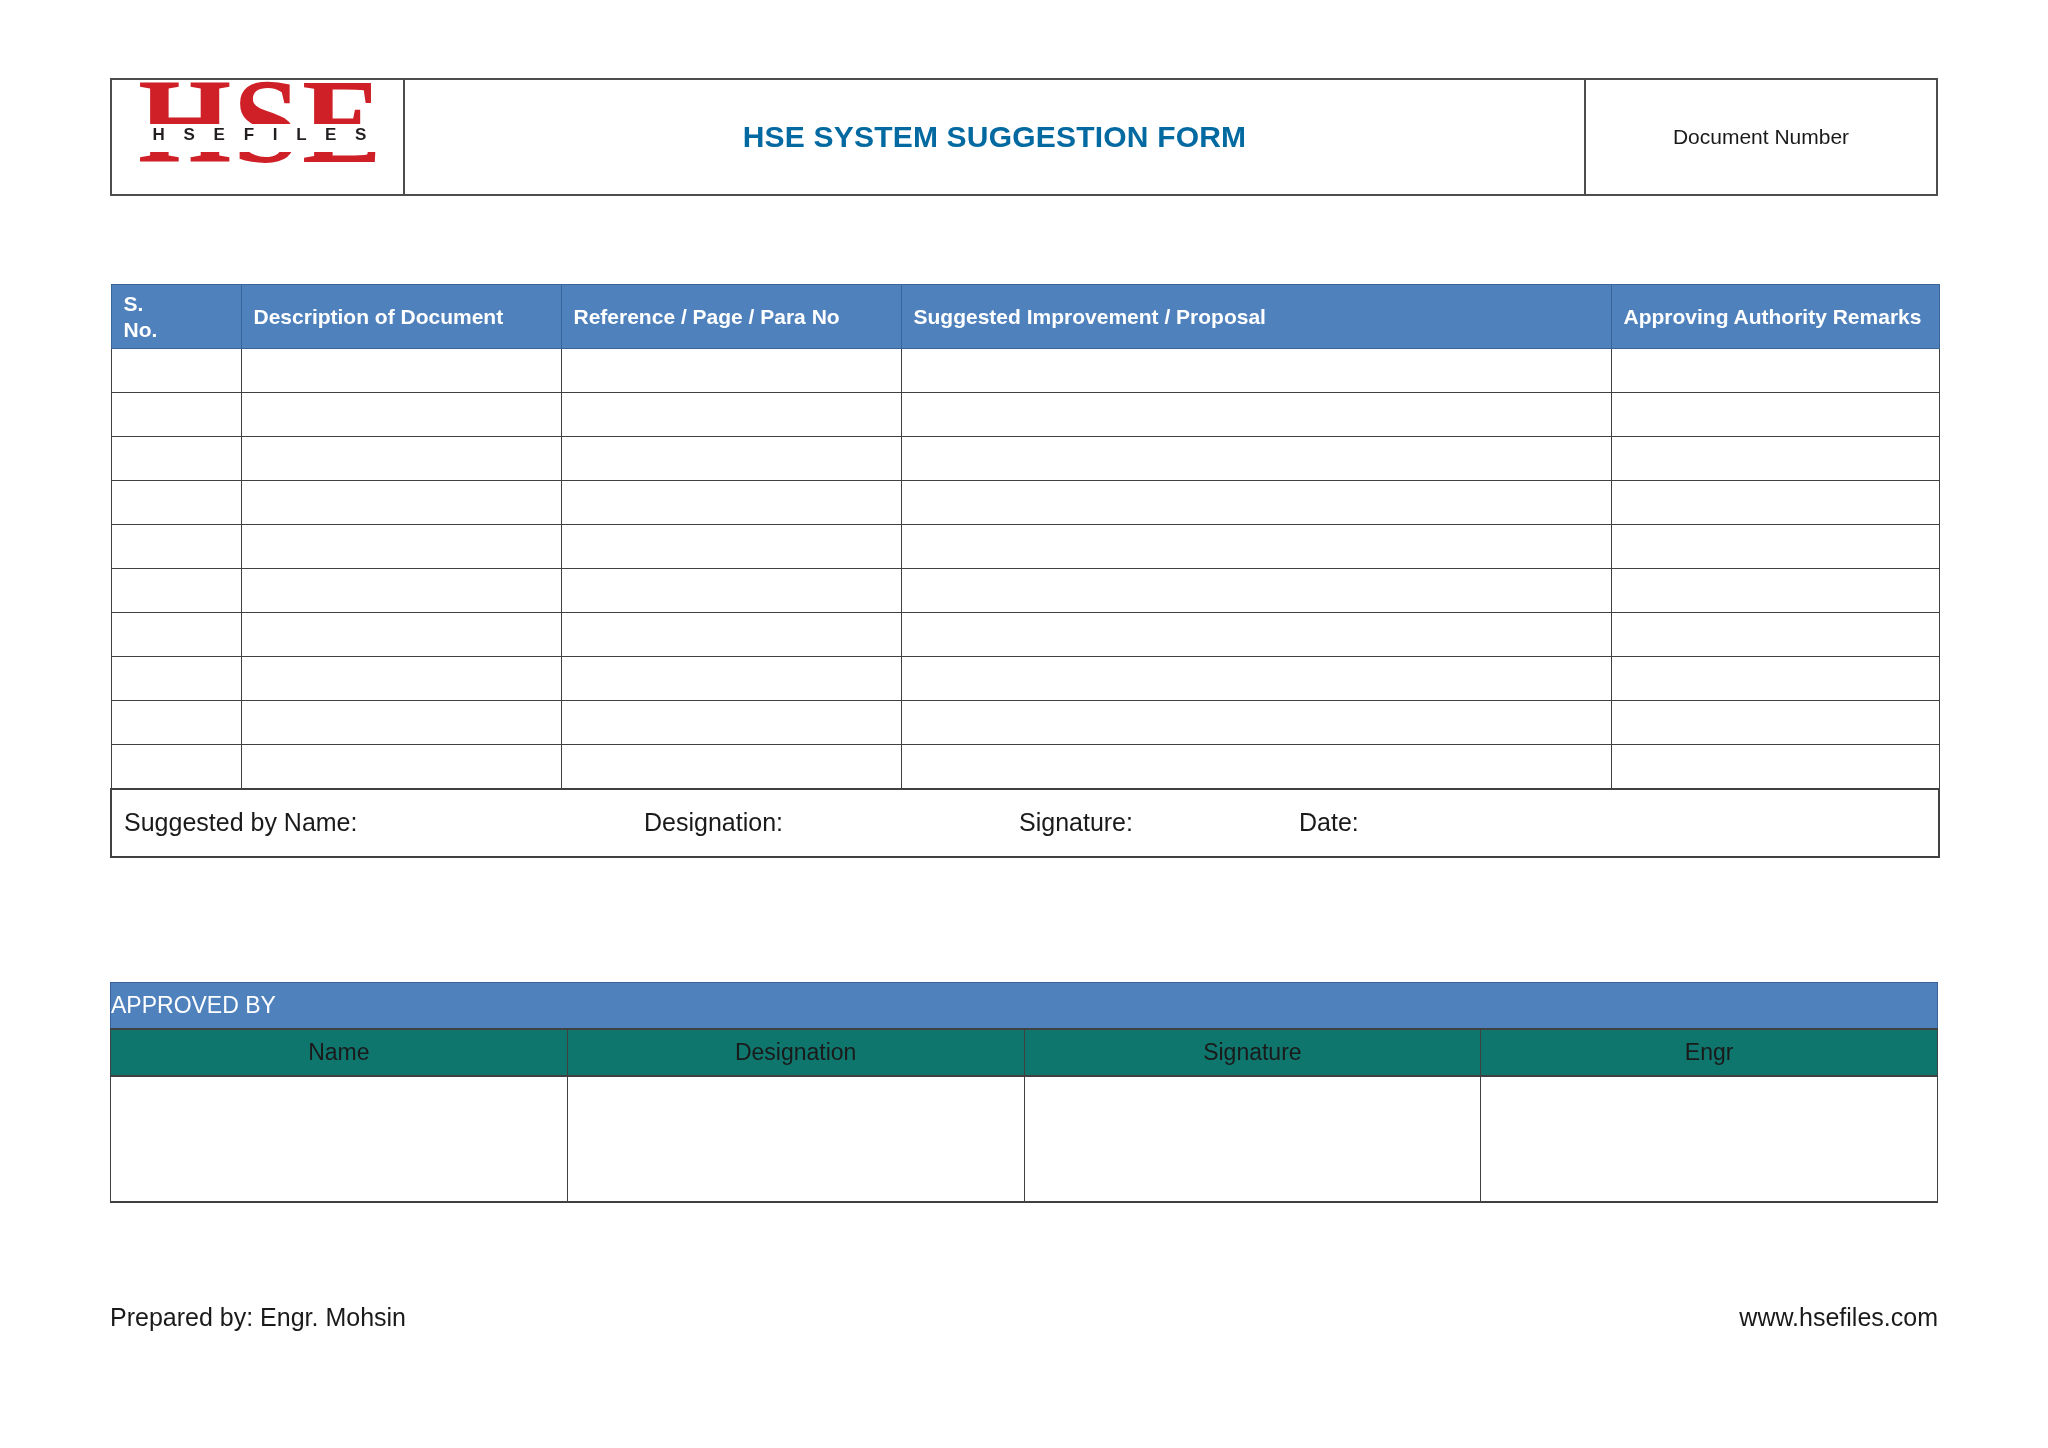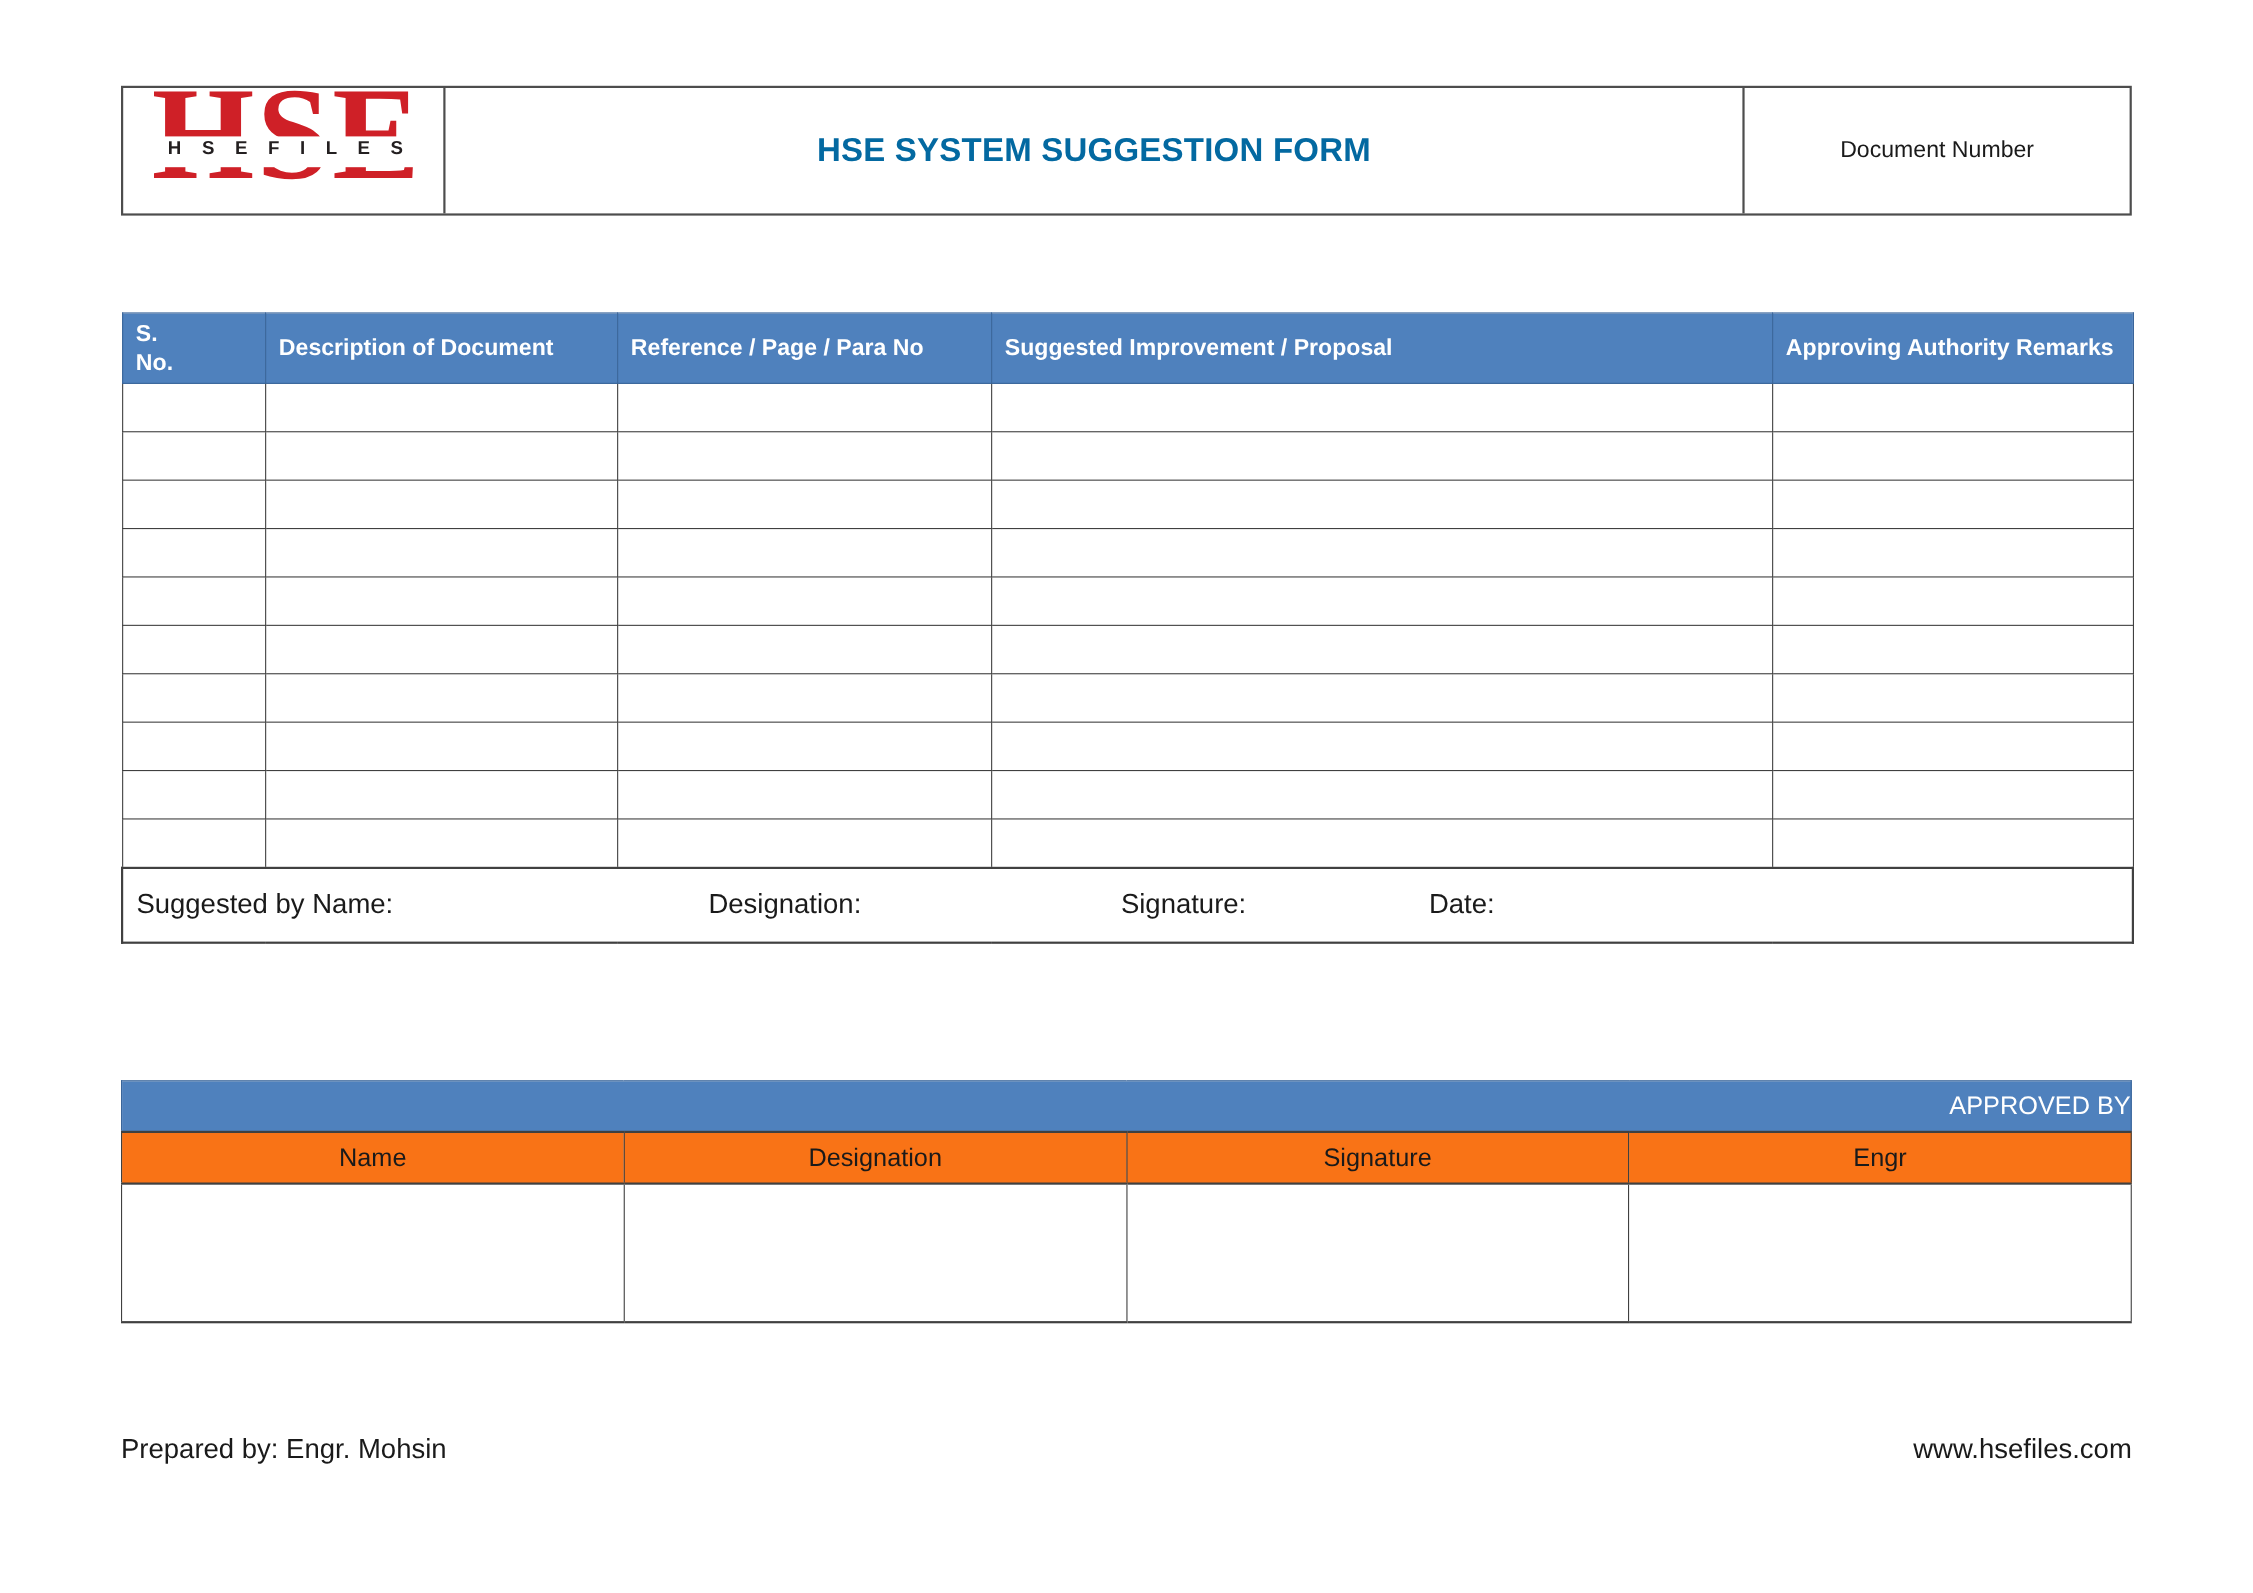--- a/index.html
+++ b/index.html
@@ -160,27 +160,27 @@
   .appr td,.appr th{
     border:1px solid #404040;
     box-sizing:border-box;
     padding:0;
   }
   .appr .bar{
     background:#4f81bd;
     color:#ffffff;
     font-weight:400;
     font-size:23px;
-    text-align:right;
+    text-align:left;
     height:46px;
     vertical-align:middle;
     border:1px solid #3a659a;
   }
   .appr .sub th{
-    background:#f97316;
+    background:#0f766e;
     color:#1a1a1a;
     font-weight:400;
     font-size:23px;
     text-align:center;
     height:47px;
     vertical-align:middle;
     border-top:2px solid #404040;
     border-bottom:2px solid #404040;
   }
   .appr .blankrow td{

